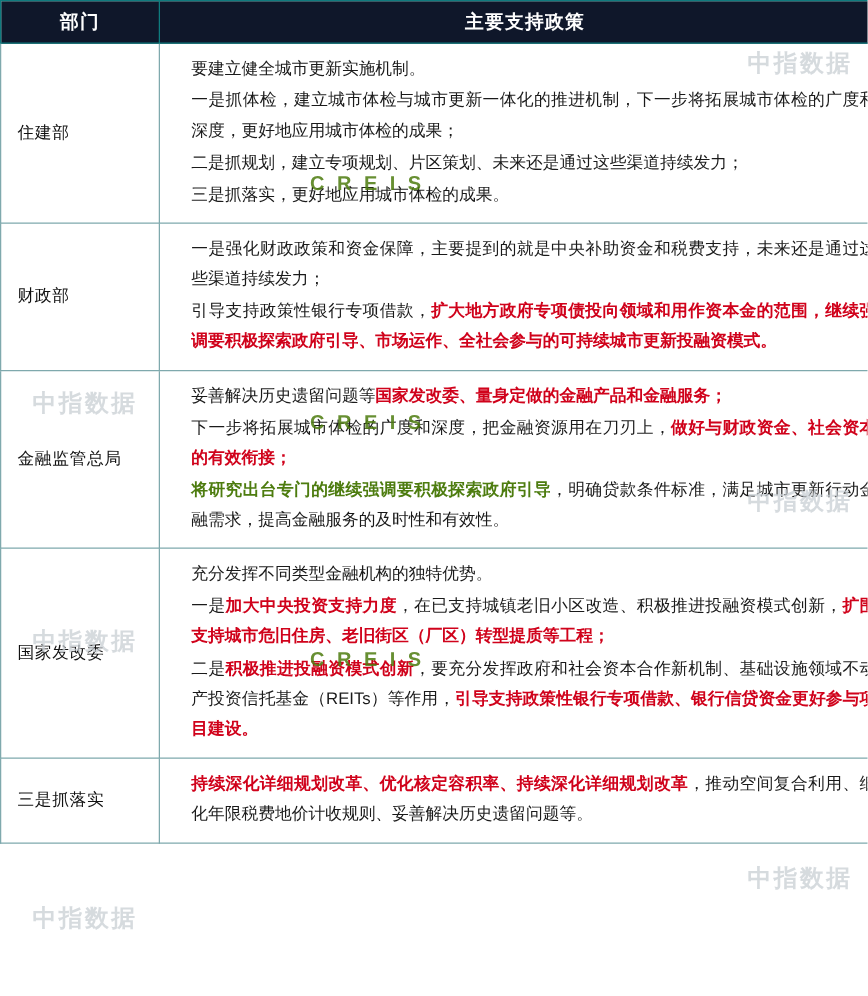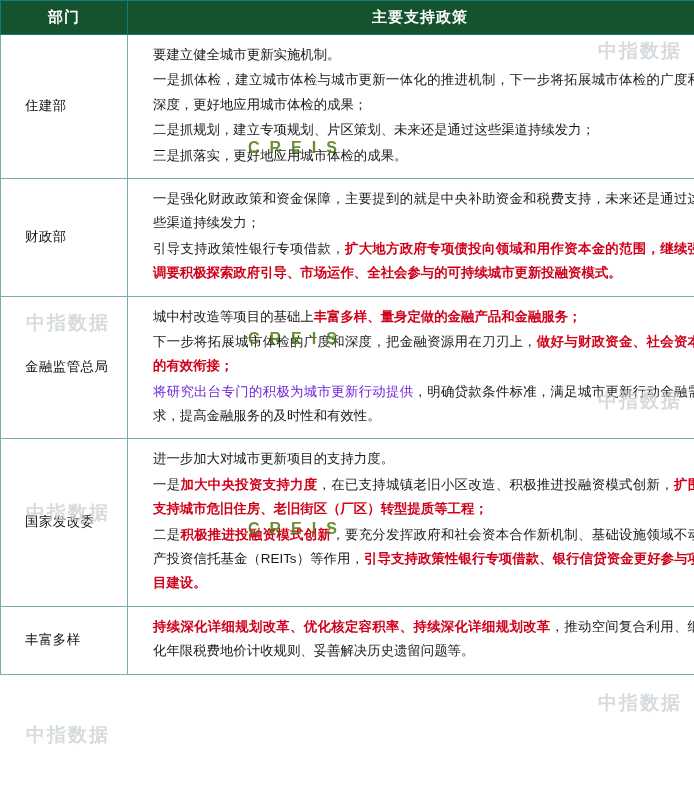--- a/index.html
+++ b/index.html
@@ -18,60 +18,60 @@
   .table-wrap {
     position: relative;
     width: 694px;
   }
   table.policy-table {
     border-collapse: collapse;
     width: 694px;
     table-layout: fixed;
   }
   table.policy-table th {
-    background: #14532d;
+    background: #0f172a;
     color: #ffffff;
     font-size: 15px;
     font-weight: bold;
     text-align: center;
     padding: 7px 4px;
     border: 1px solid #0f7b7e;
     letter-spacing: 1px;
   }
   table.policy-table th.col-dept { width: 118px; }
   table.policy-table th.col-policy { width: 576px; }
   table.policy-table td {
     border: 1px solid #7fa9ad;
     vertical-align: middle;
     font-size: 13.4px;
     line-height: 1.82;
   }
   td.dept-cell {
     text-align: left;
-    padding: 6px 8px 6px 24px;
+    padding: 6px 8px 6px 13px;
     font-size: 13.6px;
     color: #111;
     letter-spacing: 0.5px;
   }
   td.policy-cell {
     padding: 8px 11px 9px 12px;
     text-align: justify;
   }
   .policy-cell p {
     margin: 0 0 1px 0;
     text-indent: 0;
   }
   .p-indent { padding-left: 13px; }
   .em-red {
     color: #d0021b;
     font-weight: bold;
   }
   .em-black {
-    font-weight: normal;
-    color: #6d28d9;
+    font-weight: bold;
+    color: #4d7c0f;
   }
   
   .wm {
     position: absolute;
     pointer-events: none;
     user-select: none;
     font-family: "Liberation Sans", sans-serif;
     font-weight: bold;
     white-space: nowrap;
   }
@@ -119,35 +119,35 @@
         <tr>
           <td class="dept-cell">财政部</td>
           <td class="policy-cell">
             <p class="p-indent"><span>一是强化财政政策和资金保障，主要提到的就是中央补助资金和税费支持，未来还是通过这些渠道持续发力；</span></p>
             <p class="p-indent"><span>引导支持政策性银行专项借款，</span><span class="em-red">扩大地方政府专项债投向领域和用作资本金的范围，继续强调要积极探索政府引导、市场运作、全社会参与的可持续城市更新投融资模式。</span></p>
           </td>
         </tr>
         <tr>
           <td class="dept-cell">金融监管总局</td>
           <td class="policy-cell">
-            <p class="p-indent"><span>城中村改造等项目的基础上</span><span class="em-red">丰富多样、量身定做的金融产品和金融服务；</span></p>
+            <p class="p-indent"><span>妥善解决历史遗留问题等</span><span class="em-red">国家发改委、量身定做的金融产品和金融服务；</span></p>
             <p class="p-indent"><span>下一步将拓展城市体检的广度和深度，把金融资源用在刀刃上，</span><span class="em-red">做好与财政资金、社会资本的有效衔接；</span></p>
-            <p class="p-indent"><span class="em-black">将研究出台专门的</span><span class="em-black">积极为城市更新行动提供</span><span>，明确贷款条件标准，满足城市更新行动金融需求，提高金融服务的及时性和有效性。</span></p>
+            <p class="p-indent"><span class="em-black">将研究出台专门的</span><span class="em-black">继续强调要积极探索政府引导</span><span>，明确贷款条件标准，满足城市更新行动金融需求，提高金融服务的及时性和有效性。</span></p>
           </td>
         </tr>
         <tr>
           <td class="dept-cell">国家发改委</td>
           <td class="policy-cell">
-            <p class="p-indent"><span>进一步加大对城市更新项目的支持力度。</span></p>
+            <p class="p-indent"><span>充分发挥不同类型金融机构的独特优势。</span></p>
             <p class="p-indent"><span>一是</span><span class="em-red">加大中央投资支持力度</span><span>，在已支持城镇老旧小区改造、积极推进投融资模式创新，</span><span class="em-red">扩围支持城市危旧住房、老旧街区（厂区）转型提质等工程；</span></p>
             <p class="p-indent"><span>二是</span><span class="em-red">积极推进投融资模式创新</span><span>，要充分发挥政府和社会资本合作新机制、基础设施领域不动产投资信托基金（REITs）等作用，</span><span class="em-red">引导支持政策性银行专项借款、银行信贷资金更好参与项目建设。</span></p>
           </td>
         </tr>
         <tr>
-          <td class="dept-cell">丰富多样</td>
+          <td class="dept-cell">三是抓落实</td>
           <td class="policy-cell">
             <p class="p-indent"><span class="em-red">持续深化详细规划改革、优化核定容积率、持续深化详细规划改革</span><span>，推动空间复合利用、细化年限税费地价计收规则、妥善解决历史遗留问题等。</span></p>
           </td>
         </tr>
       </tbody>
   </table>
 
   <div class="wm-layer">
     <div class="wm wm-box" style="left:582px; top:38px;">中指数据</div>
     <div class="wm wm-greis" style="left:232px; top:139px;">CREIS</div>

